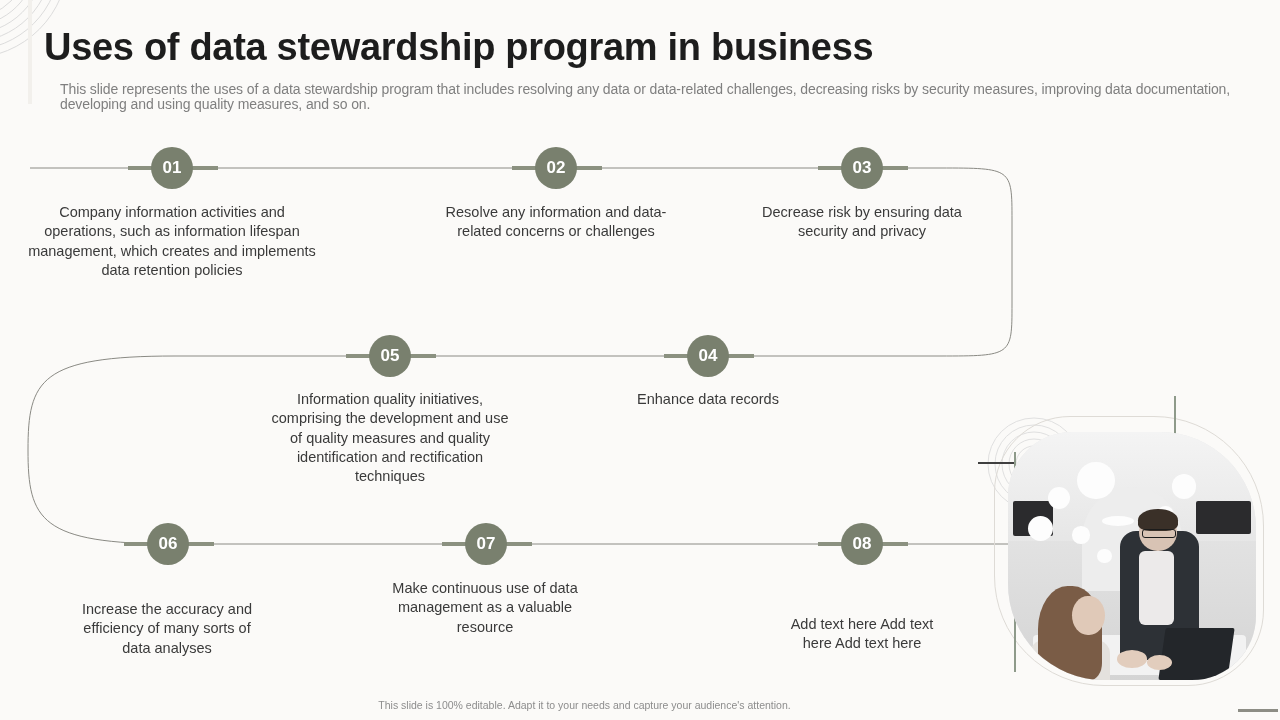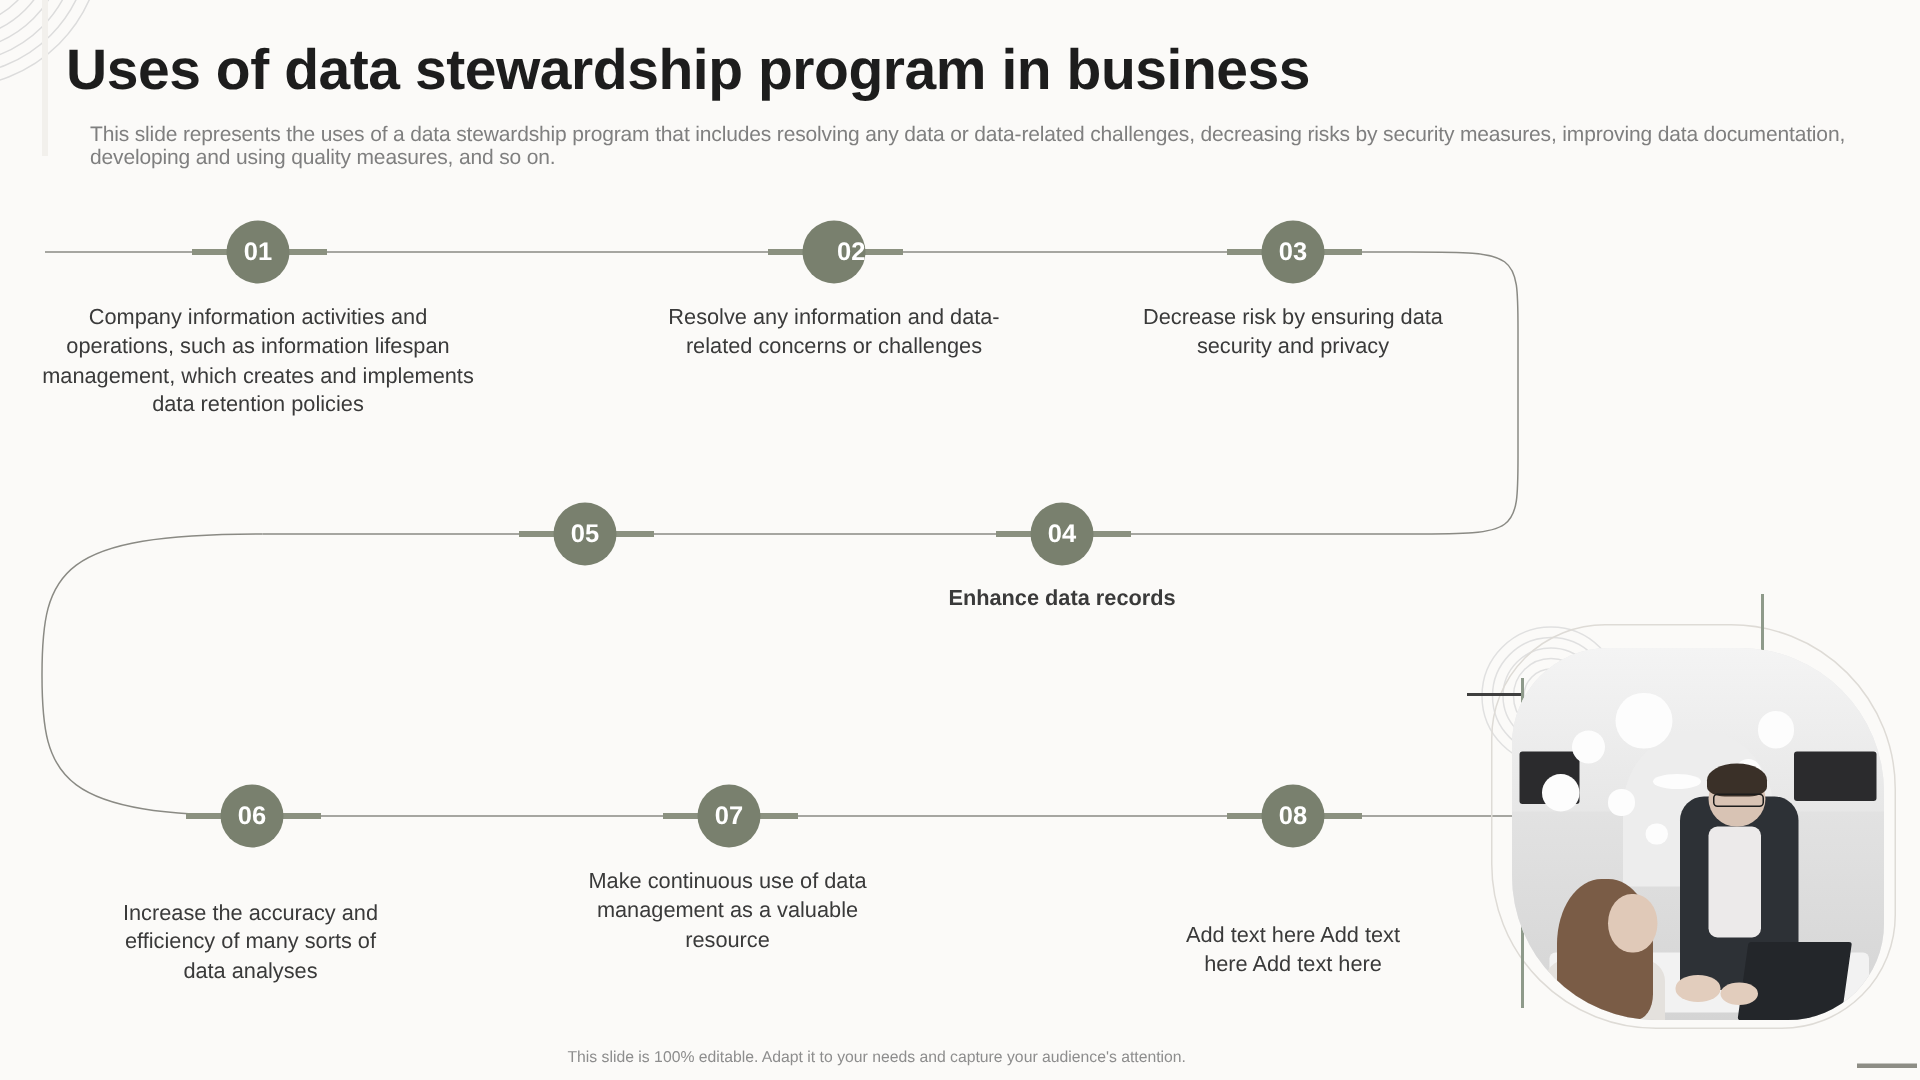--- a/index.html
+++ b/index.html
@@ -222,21 +222,21 @@
       <line x1="442" y1="544" x2="466" y2="544"></line>
         <line x1="506" y1="544" x2="532" y2="544"></line>
       <line x1="818" y1="544" x2="842" y2="544"></line>
         <line x1="882" y1="544" x2="908" y2="544"></line>
     </g>
   </svg>
 
   <div class="badge" style="left:151px; top:147px;">
     <span>01</span>
   </div>
-  <div class="badge" style="left:535px; top:147px;justify-content:flex-end;">
+  <div class="badge" style="left:535px; top:147px;">
     <span>02</span>
   </div>
   <div class="badge" style="left:841px; top:147px;">
     <span>03</span>
   </div>
   <div class="badge" style="left:687px; top:335px;">
     <span>04</span>
   </div>
   <div class="badge" style="left:369px; top:335px;">
     <span>05</span>
@@ -247,21 +247,22 @@
   <div class="badge" style="left:465px; top:523px;">
     <span>07</span>
   </div>
   <div class="badge" style="left:841px; top:523px;">
     <span>08</span>
   </div>
 
   <div class="item-text" style="left:22px; top:203px; width:300px;">Company information activities and operations, such as information lifespan management, which creates and implements data retention policies</div>
   <div class="item-text" style="left:440px; top:203px; width:232px;">Resolve any information and data-related concerns or challenges</div>
   <div class="item-text" style="left:754px; top:203px; width:216px;">Decrease risk by ensuring data security and privacy</div>
-  <div class="item-text" style="left:628px; top:390px; width:160px;font-weight:bold;">Enhance data records</div>
+  <div class="item-text" style="left:628px; top:390px; width:160px;">Enhance data records</div>
+  <div class="item-text" style="left:266px; top:390px; width:248px;">Information quality initiatives, comprising the development and use of quality measures and quality identification and rectification techniques</div>
   <div class="item-text" style="left:76px; top:579px; width:182px;margin-top:21px;">Increase the accuracy and efficiency of many sorts of data analyses</div>
   <div class="item-text" style="left:392px; top:579px; width:186px;">Make continuous use of data management as a valuable resource</div>
   <div class="item-text" style="left:790px; top:579px; width:144px;margin-top:36px;">Add text here Add text here Add text here</div>
 
   <div class="photo-wrap">
     <svg class="photo-rings" viewBox="0 0 110 110">
       <g fill="none" stroke="#e0e0e0" stroke-width="1">
         <circle cx="50" cy="54" r="18"></circle>
         <circle cx="50" cy="54" r="25"></circle>
         <circle cx="50" cy="54" r="32"></circle>

